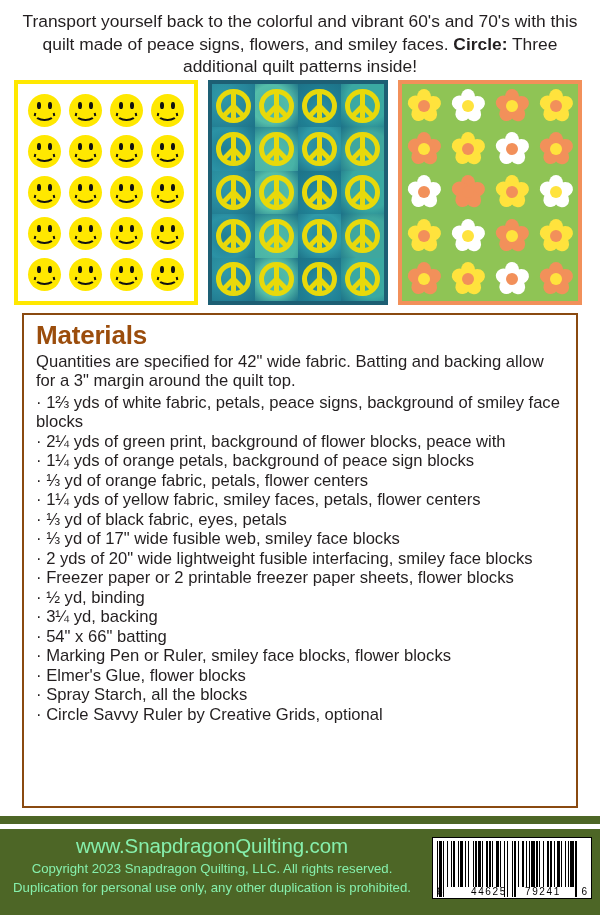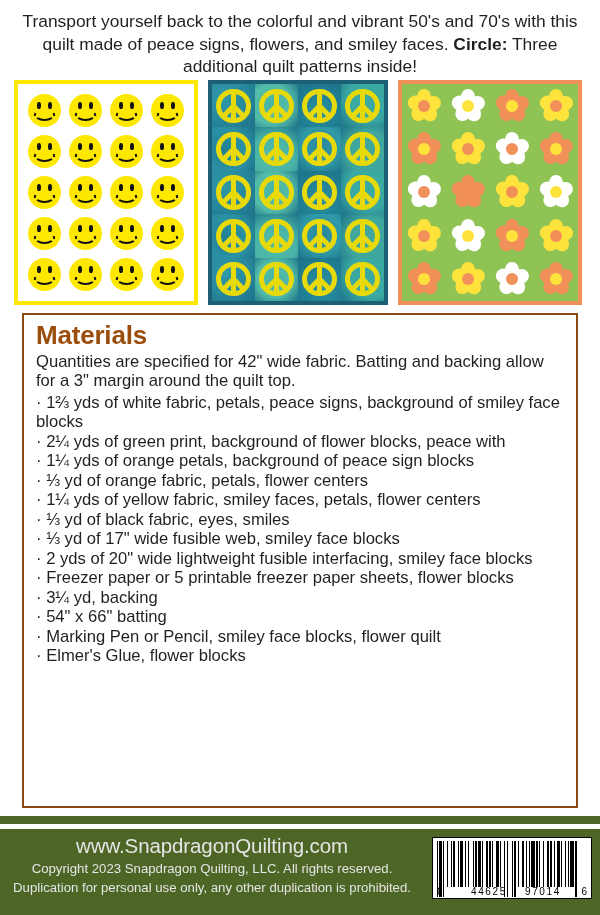--- a/index.html
+++ b/index.html
@@ -107,21 +107,21 @@
   .mlist li { text-indent: 0; }
   .mlist li::before { content: "\00B7\00A0"; }
 
   
   .greenbar { position: absolute; left: 0; top: 816px; width: 600px; height: 8px; background: #4d6626; }
   .footer {
     position: absolute; left: 0; top: 829px; width: 600px; height: 86px;
     background: #4d6626;
   }
   .foot-text {
-    position: absolute; left: 0; top: 4px; width: 424px; text-align: center; color: #e5e5e5;
+    position: absolute; left: 0; top: 4px; width: 424px; text-align: center; color: #86efac;
   }
   .foot-url { font-size: 20.5px; line-height: 1.25; letter-spacing: -0.1px; }
   .foot-copy { font-size: 13.2px; line-height: 1.45; }
   .foot-dup  { font-size: 13.2px; line-height: 1.45; }
 
   
   .barcode {
     position: absolute; right: 8px; top: 8px;
     width: 160px; height: 62px; background: #ffffff;
     border: 1.5px solid #000;
@@ -135,21 +135,21 @@
   .bc-m1 { left: 36px; letter-spacing: 1.6px; }
   .bc-m2 { left: 90px; letter-spacing: 1.6px; }
   .bc-r  { right: 2px; }
 </style>
 </head>
 <body>
 
 <div class="page">
 
   <p class="blurb">
-    <span>Transport yourself back to the colorful and vibrant 50's and 70's with this quilt made of peace signs, flowers, and smiley faces. </span><b>Circle:</b><span> Three additional quilt patterns inside!</span>
+    <span>Transport yourself back to the colorful and vibrant 60's and 70's with this quilt made of peace signs, flowers, and smiley faces. </span><b>Circle:</b><span> Three additional quilt patterns inside!</span>
   </p>
 
   <div class="quilts">
     <div class="quilt quilt-smiley">
       <div class="grid" id="smiley-grid">
           <div class="cell">
             <div class="smiley">
               <span class="eye l"></span>
               <span class="eye r"></span>
               <span class="mouth"></span>
@@ -702,43 +702,46 @@
 
   <div class="materials">
     <h1>Materials</h1>
     <p class="intro">Quantities are specified for 42" wide fabric. Batting and backing allow for a 3" margin around the quilt top.</p>
     <ul class="mlist" id="materials-list">
         <li>1⅔ yds of white fabric, petals, peace signs, background of smiley face blocks</li>
         <li>2¼ yds of green print, background of flower blocks, peace with</li>
         <li>1¼ yds of orange petals, background of peace sign blocks</li>
         <li>⅓ yd of orange fabric, petals, flower centers</li>
         <li>1¼ yds of yellow fabric, smiley faces, petals, flower centers</li>
-        <li>⅓ yd of black fabric, eyes, smiles</li>
+        <li>⅓ yd of black fabric, eyes, petals</li>
         <li>⅓ yd of 17" wide fusible web, smiley face blocks</li>
         <li>2 yds of 20" wide lightweight fusible interfacing, smiley face blocks</li>
-        <li>Freezer paper or 5 printable freezer paper sheets, flower blocks</li>
+        <li>Freezer paper or 2 printable freezer paper sheets, flower blocks</li>
+        <li>½ yd, binding</li>
         <li>3¼ yd, backing</li>
         <li>54" x 66" batting</li>
-        <li>Marking Pen or Pencil, smiley face blocks, flower quilt</li>
+        <li>Marking Pen or Ruler, smiley face blocks, flower blocks</li>
         <li>Elmer's Glue, flower blocks</li>
+        <li>Spray Starch, all the blocks</li>
+        <li>Circle Savvy Ruler by Creative Grids, optional</li>
       </ul>
   </div>
 
   <div class="greenbar"></div>
   <div class="footer">
     <div class="foot-text">
       <div class="foot-url">www.SnapdragonQuilting.com</div>
       <div class="foot-copy">Copyright 2023 Snapdragon Quilting, LLC. All rights reserved.</div>
       <div class="foot-dup">Duplication for personal use only, any other duplication is prohibited.</div>
     </div>
     <div class="barcode">
       <div class="bars" id="bars">
         <span class="bc-num bc-l">6</span>
         <span class="bc-num bc-m1">44625</span>
-        <span class="bc-num bc-m2">97014</span>
+        <span class="bc-num bc-m2">79241</span>
         <span class="bc-num bc-r">6</span>
       <span class="bar" style="left: 2px; width: 1.15px; height: 56px;"></span>
           <span class="bar" style="left: 4.3px; width: 2.3px; height: 56px;"></span>
           <span class="bar" style="left: 7.75px; width: 1.15px; height: 56px;"></span>
           <span class="bar" style="left: 12.35px; width: 1.15px; height: 46px;"></span>
           <span class="bar" style="left: 15.8px; width: 1.15px; height: 46px;"></span>
           <span class="bar" style="left: 18.1px; width: 2.3px; height: 46px;"></span>
           <span class="bar" style="left: 22.7px; width: 1.15px; height: 46px;"></span>
           <span class="bar" style="left: 25px; width: 3.45px; height: 46px;"></span>
           <span class="bar" style="left: 29.6px; width: 1.15px; height: 46px;"></span>

